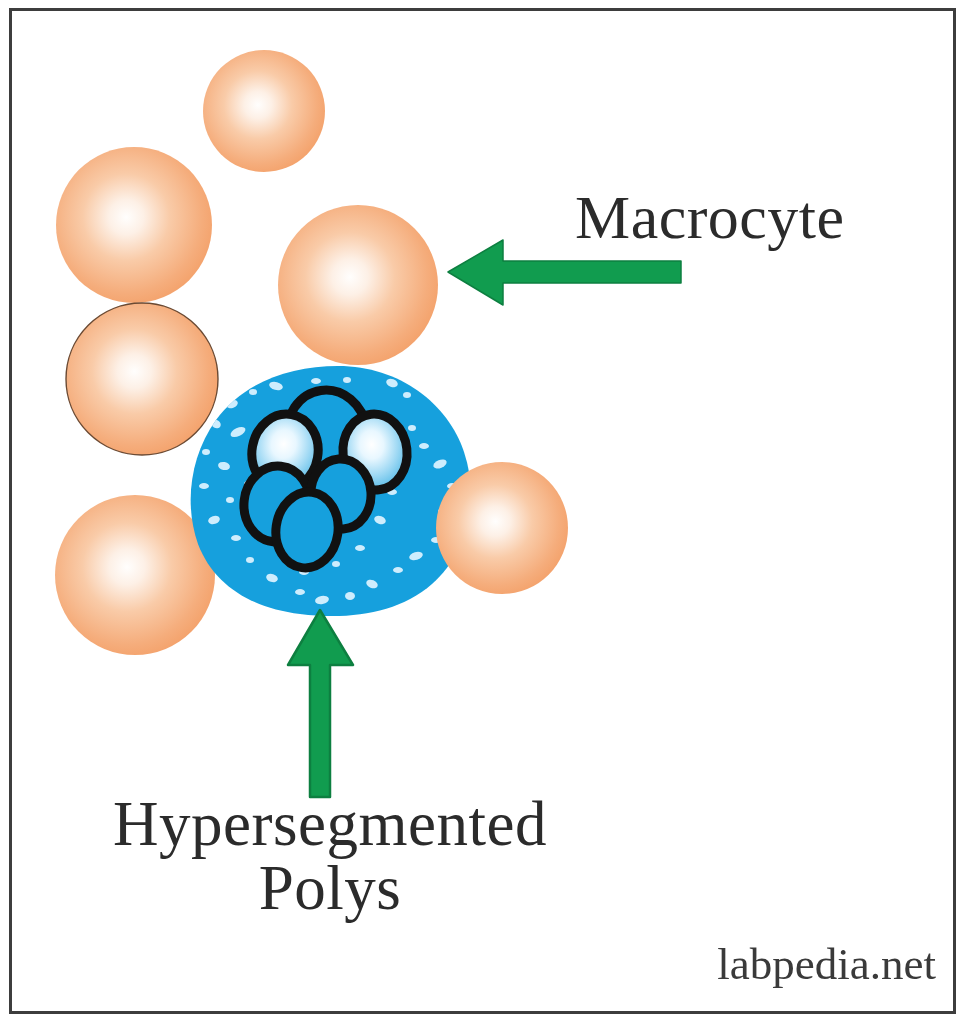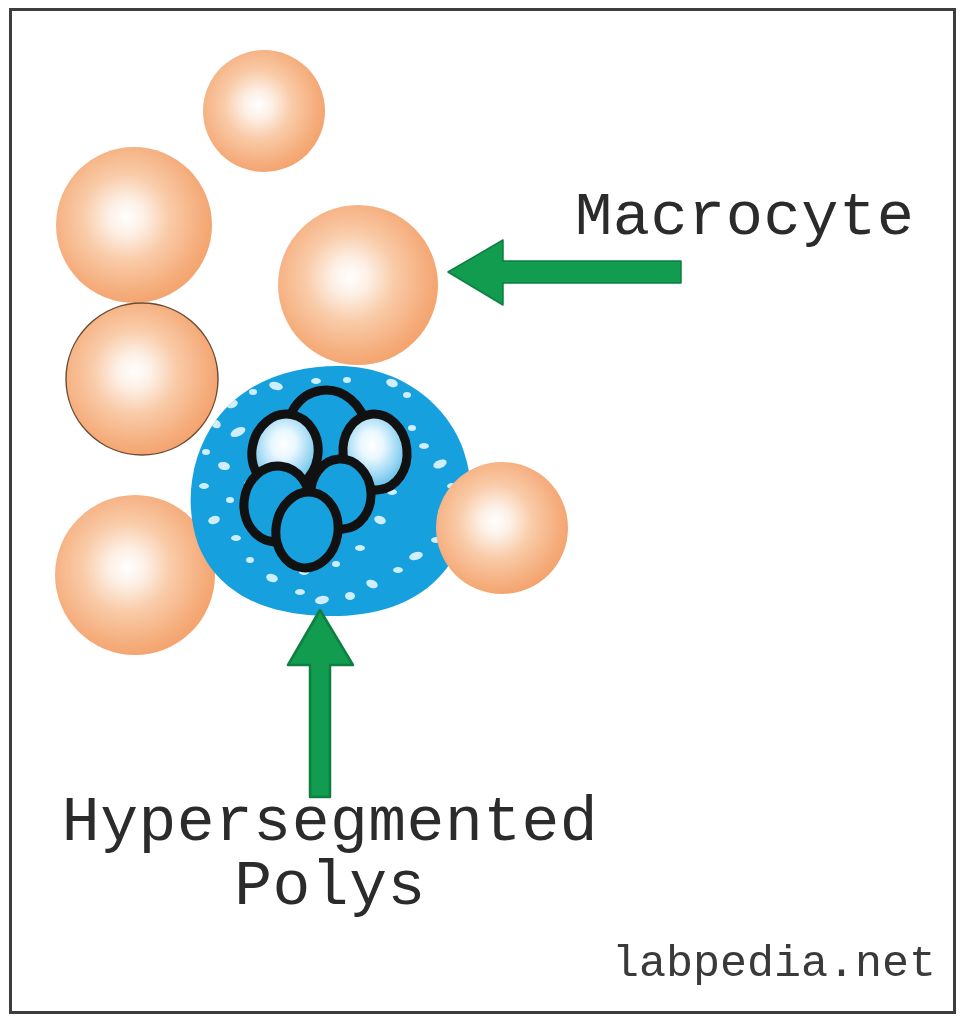--- a/index.html
+++ b/index.html
@@ -30,21 +30,21 @@
   #figure-svg {
     position: absolute;
     left: 0;
     top: 0;
     width: 967px;
     height: 1024px;
   }
   .label {
     position: absolute;
     color: #2b2b2b;
-    font-family: Liberation Mono, monospace;
+    font-family: Liberation Serif, serif;
     white-space: pre;
     line-height: 1.02;
   }
   #label-macrocyte {
     left: 575px;
     top: 186px;
     font-size: 62px;
     letter-spacing: 0.5px;
   }
   #label-hyperseg {

